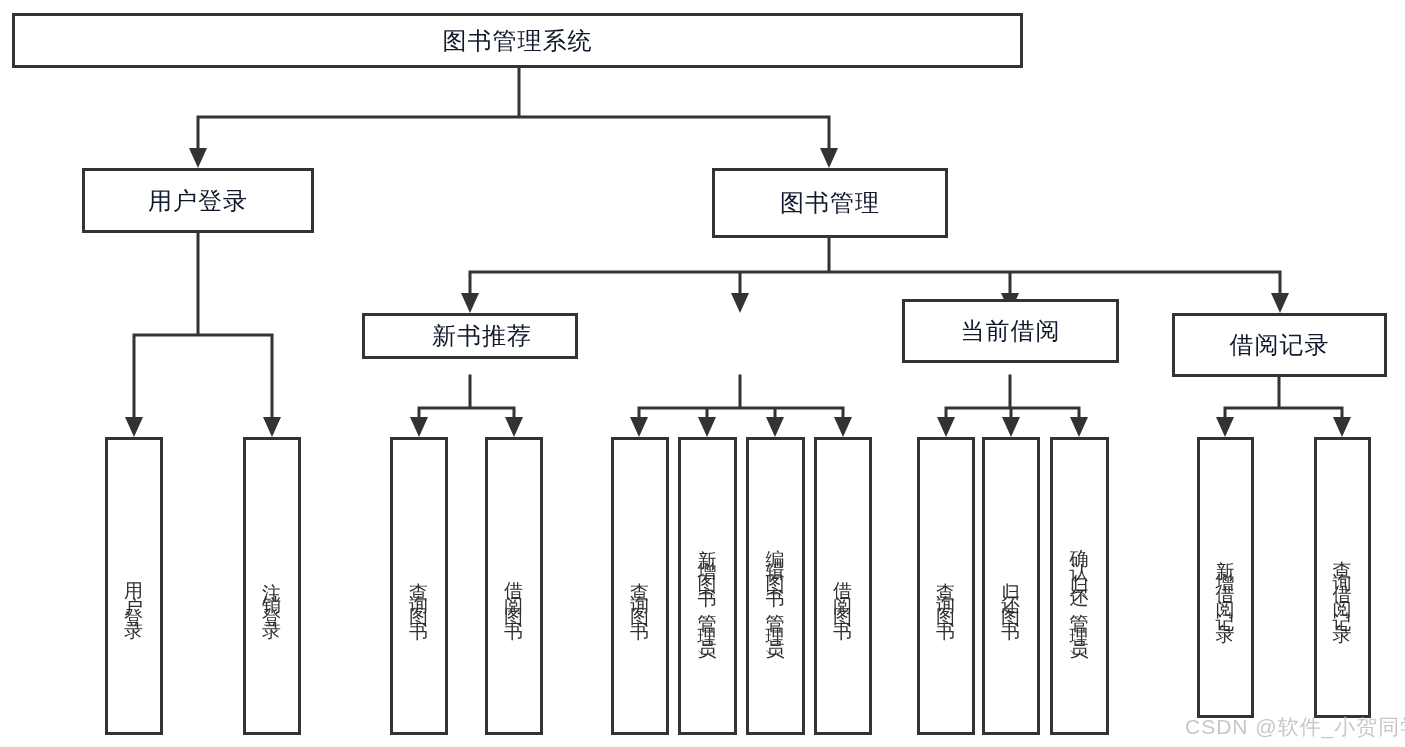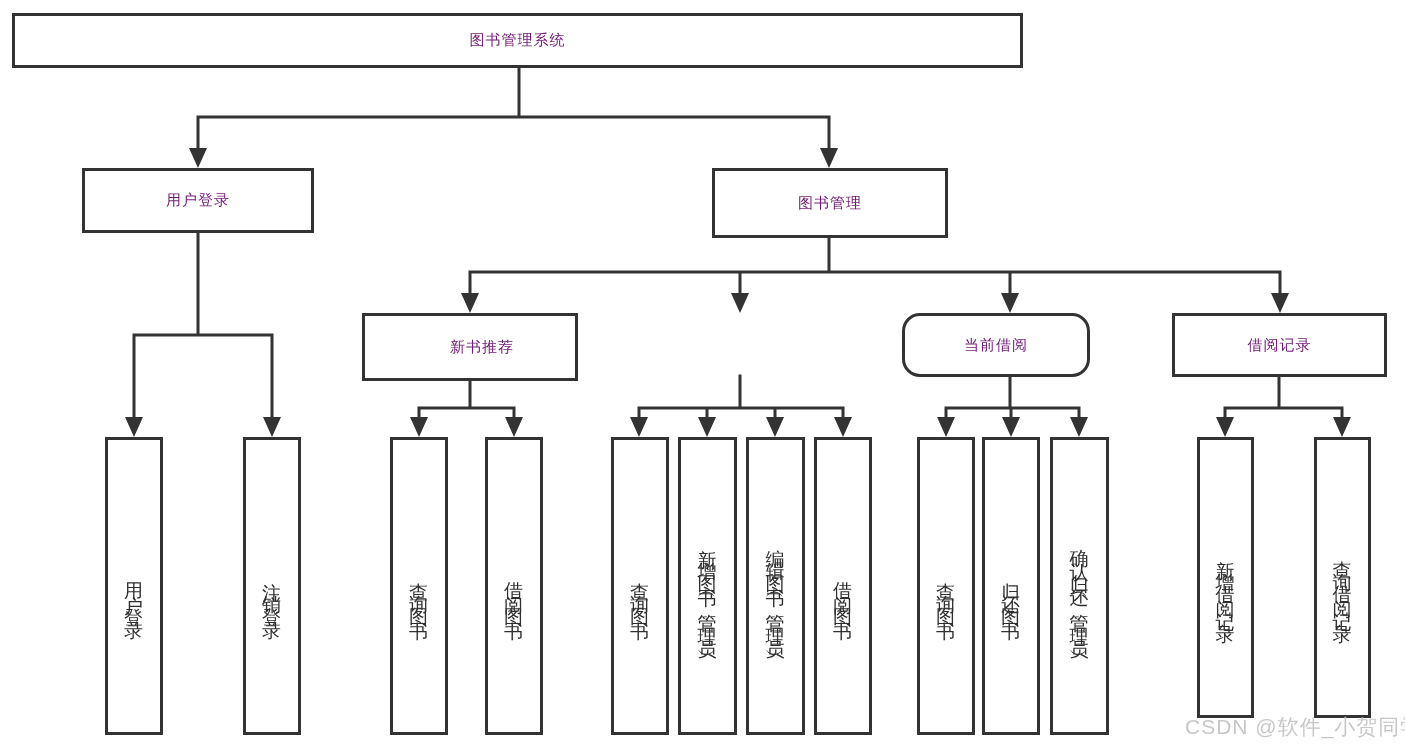--- a/index.html
+++ b/index.html
@@ -33,23 +33,23 @@
     stroke: none;
   }
   .box {
     position: absolute;
     box-sizing: border-box;
     border: 3px solid #333333;
     background: #ffffff;
     display: flex;
     align-items: center;
     justify-content: center;
-    font-size: 15px;
+    font-size: 24px;
     letter-spacing: 1px;
-    color: #701a75;
+    color: #0f172a;
     white-space: nowrap;
   }
   .leaf {
     position: absolute;
     box-sizing: border-box;
     border: 3px solid #333333;
     background: #ffffff;
     display: flex;
     align-items: center;
     justify-content: center;
@@ -107,24 +107,24 @@
     <span>图书管理系统</span>
   </div>
 
   <div class="box" style="left:82px; top:168px; width:232px; height:65px;">
     <span>用户登录</span>
   </div>
   <div class="box" style="left:712px; top:168px; width:236px; height:70px;">
     <span>图书管理</span>
   </div>
 
-  <div class="box" style="left:362px; top:313px; width:216px; height:68px;padding-left:24px;">
+  <div class="box" style="left:362px; top:313px; width:216px; height:46px;padding-left:24px;">
     <span>新书推荐</span>
   </div>
-  <div class="box" style="left:902px; top:313px; width:188px; height:64px;border-radius:18px;">
+  <div class="box" style="left:902px; top:299px; width:217px; height:64px;">
     <span>当前借阅</span>
   </div>
   <div class="box" style="left:1172px; top:313px; width:215px; height:64px;">
     <span>借阅记录</span>
   </div>
 
   <div class="leaf" style="left:105px; top:437px; width:58px; height:298px;">
     <span class="leaf-text">用户登录</span>
   </div>
   <div class="leaf" style="left:243px; top:437px; width:58px; height:298px;">

